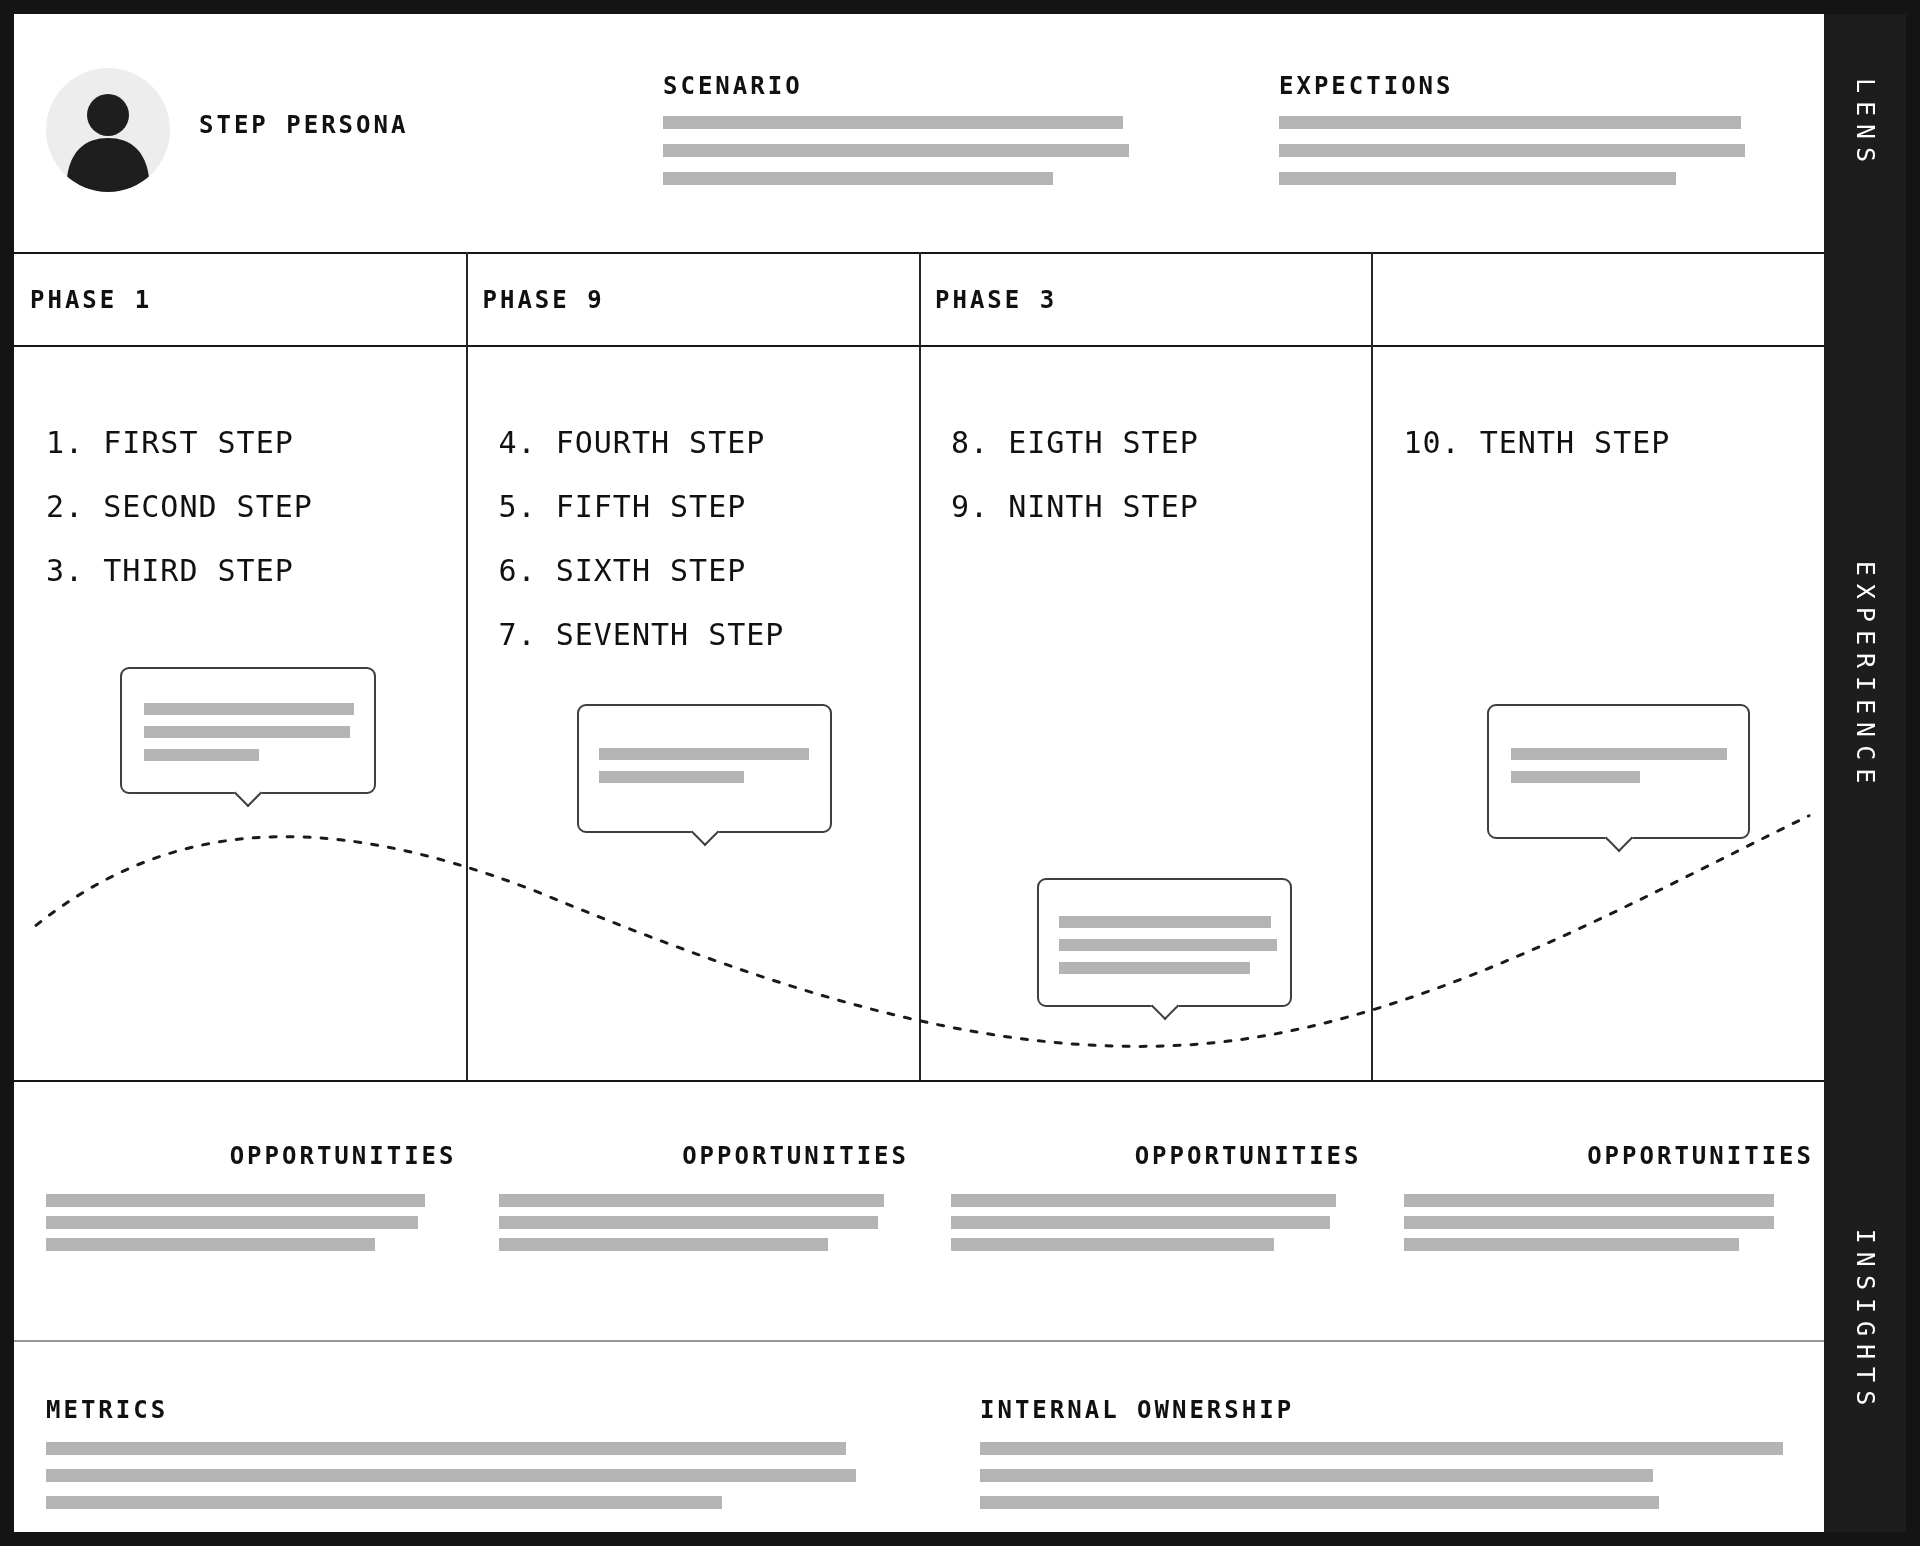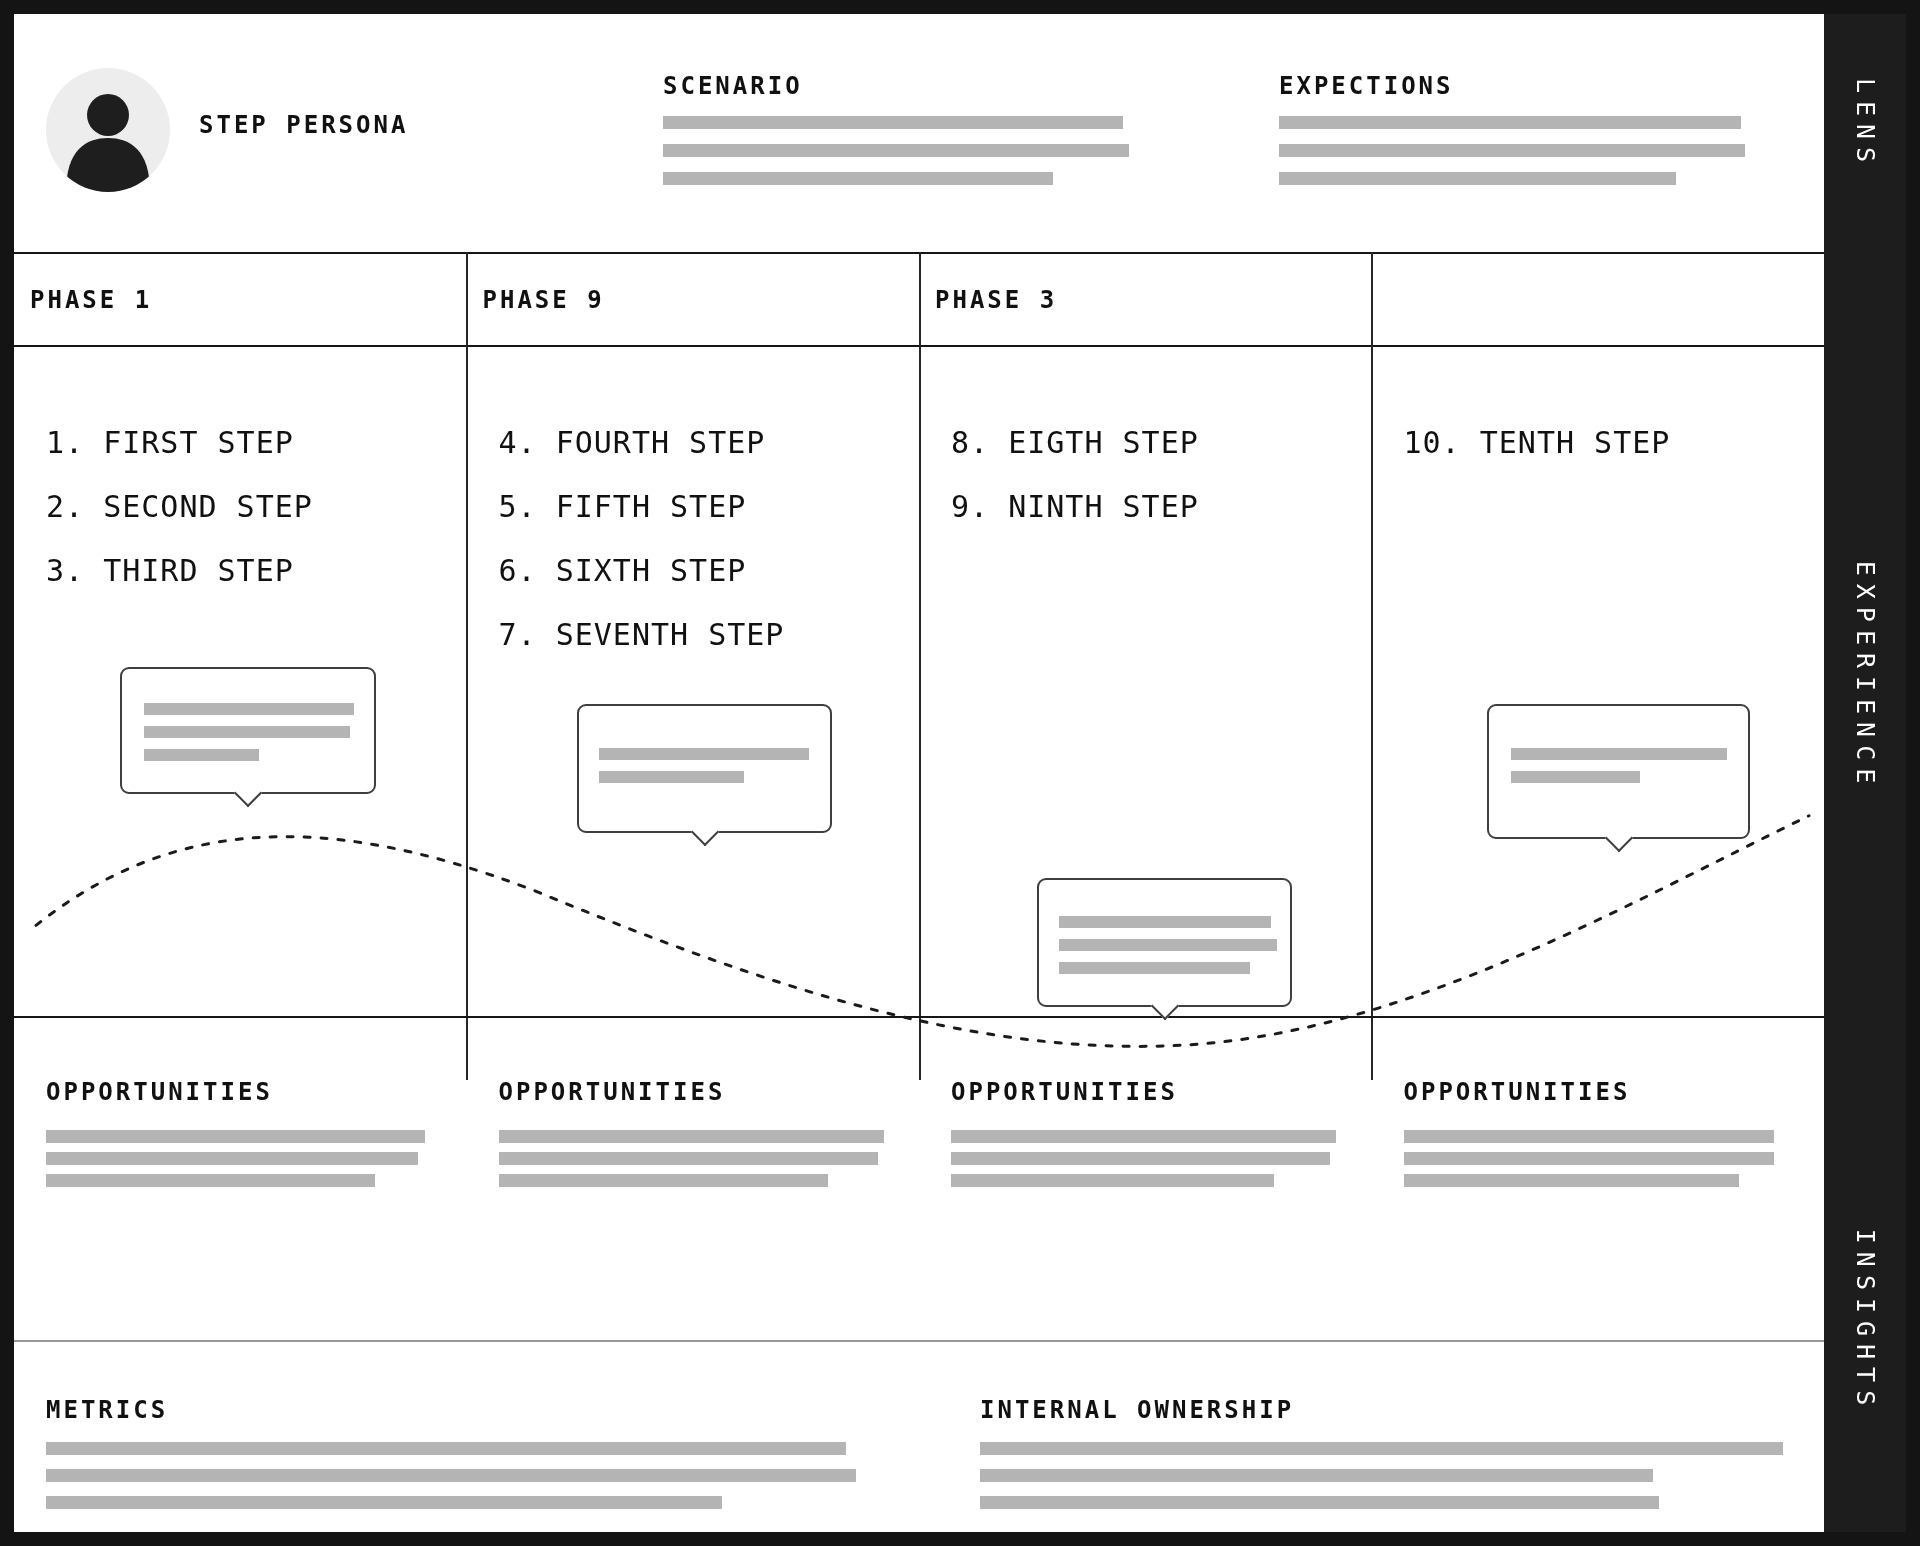--- a/index.html
+++ b/index.html
@@ -73,23 +73,23 @@
     transform: translateX(-50%) rotate(45deg);
   }
   .bubble .bar { height: 12px; margin: 0 0 11px 0; }
   .bubble.b1 { left: 106px; top: 320px; width: 256px; height: 127px; padding: 34px 0 0 22px; }
   .bubble.b2 { left: 563px; top: 357px; width: 255px; height: 129px; padding: 42px 0 0 20px; }
   .bubble.b3 { left: 1023px; top: 531px; width: 255px; height: 129px; padding: 36px 0 0 20px; }
   .bubble.b4 { left: 1473px; top: 357px; width: 263px; height: 135px; padding: 42px 0 0 22px; }
 
   
   .opps-row {
-    position: absolute; top: 1002px; left: 0; right: 0; height: 260px;
+    position: absolute; top: 1066px; left: 0; right: 0; height: 260px;
     box-sizing: border-box; border-top: 2px solid var(--line, #161616);
-    display: grid; grid-template-columns: repeat(4, 1fr);
+    display: grid; grid-template-columns: repeat(4, 1fr); text-align: right;
   }
   .opps-col { padding: 60px 10px 0 32px; }
   .opps-col h3 { margin-bottom: 24px; }
   .opps-col .bar { margin-bottom: 9px; }
 
   
   .bottom-row {
     position: absolute; top: 1326px; left: 0; right: 0; height: 192px;
     box-sizing: border-box; border-top: 2px solid #979797;
   }

